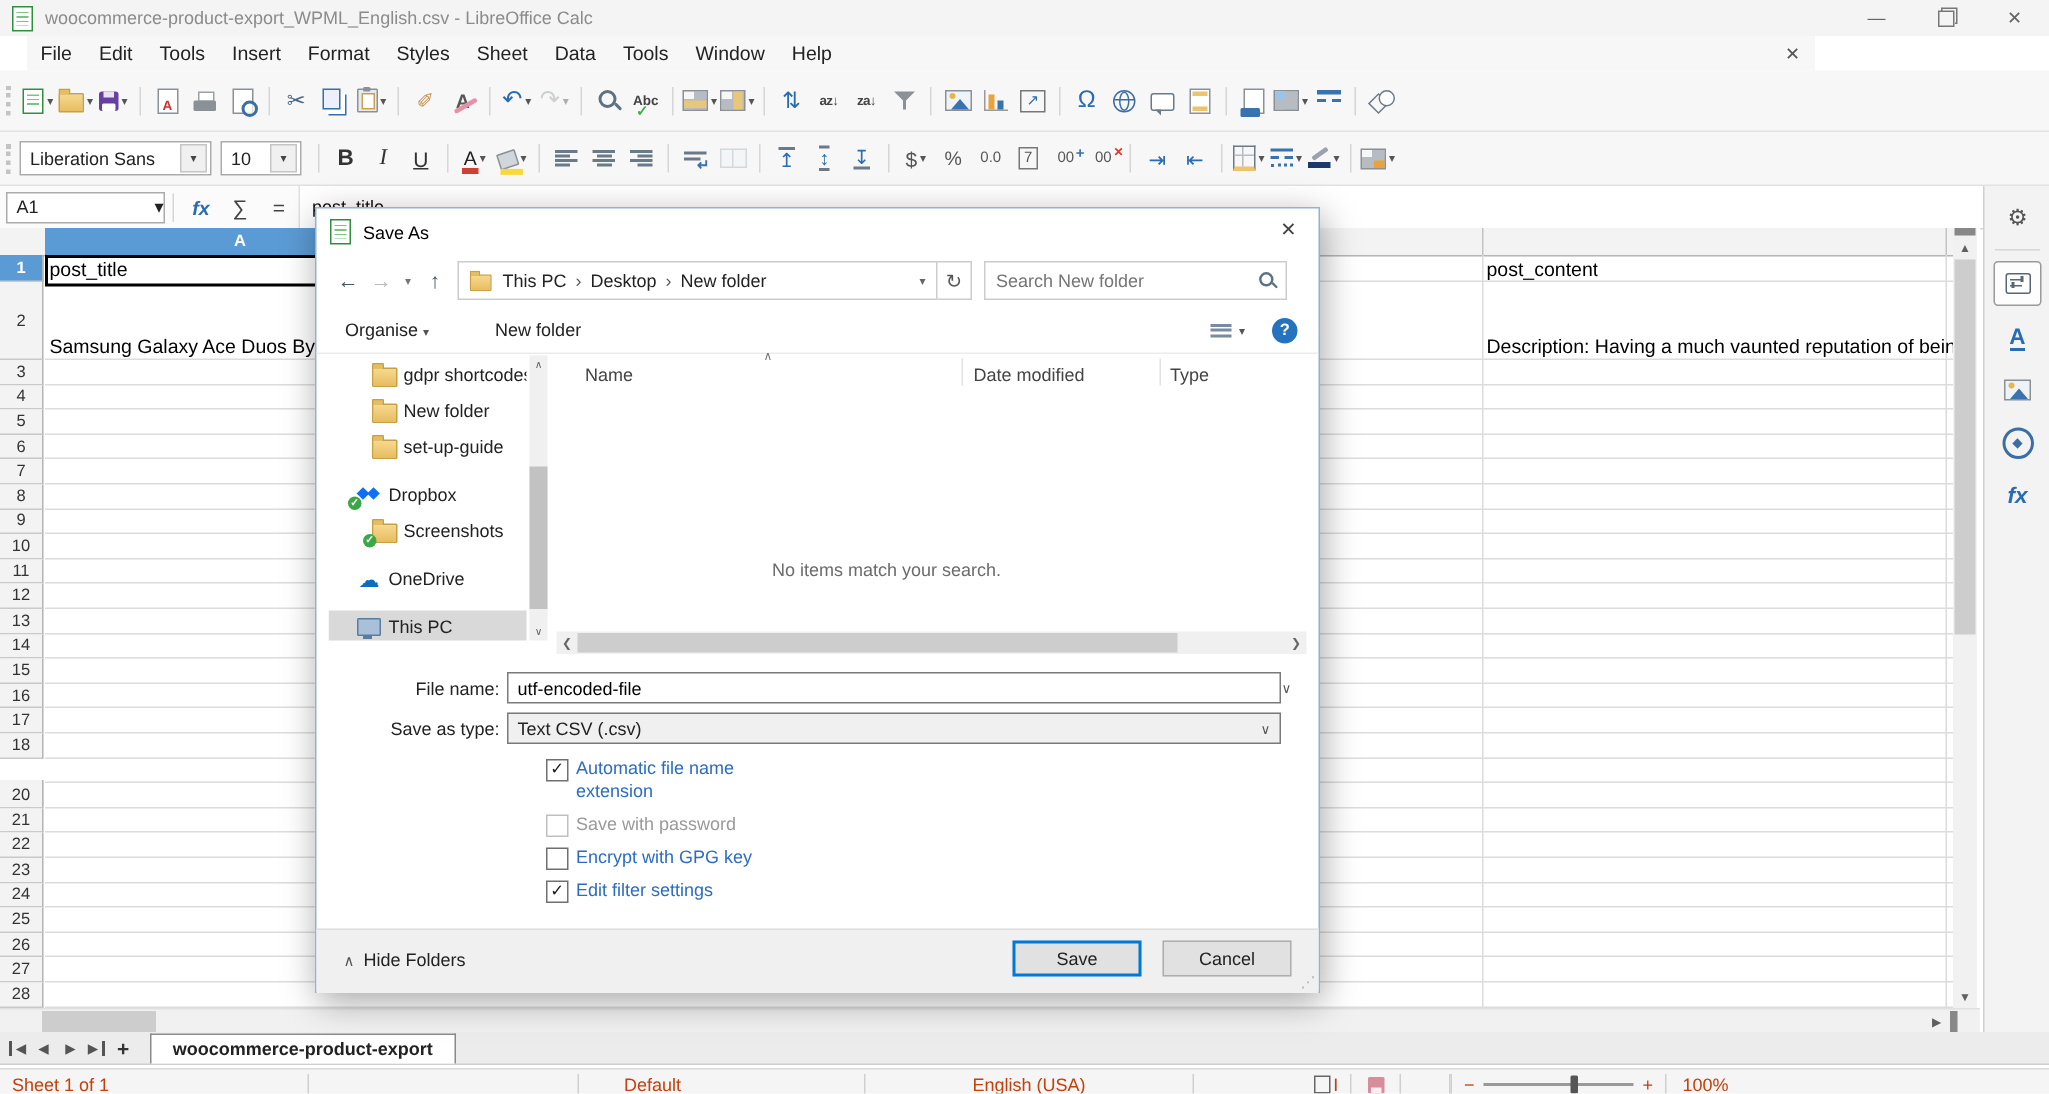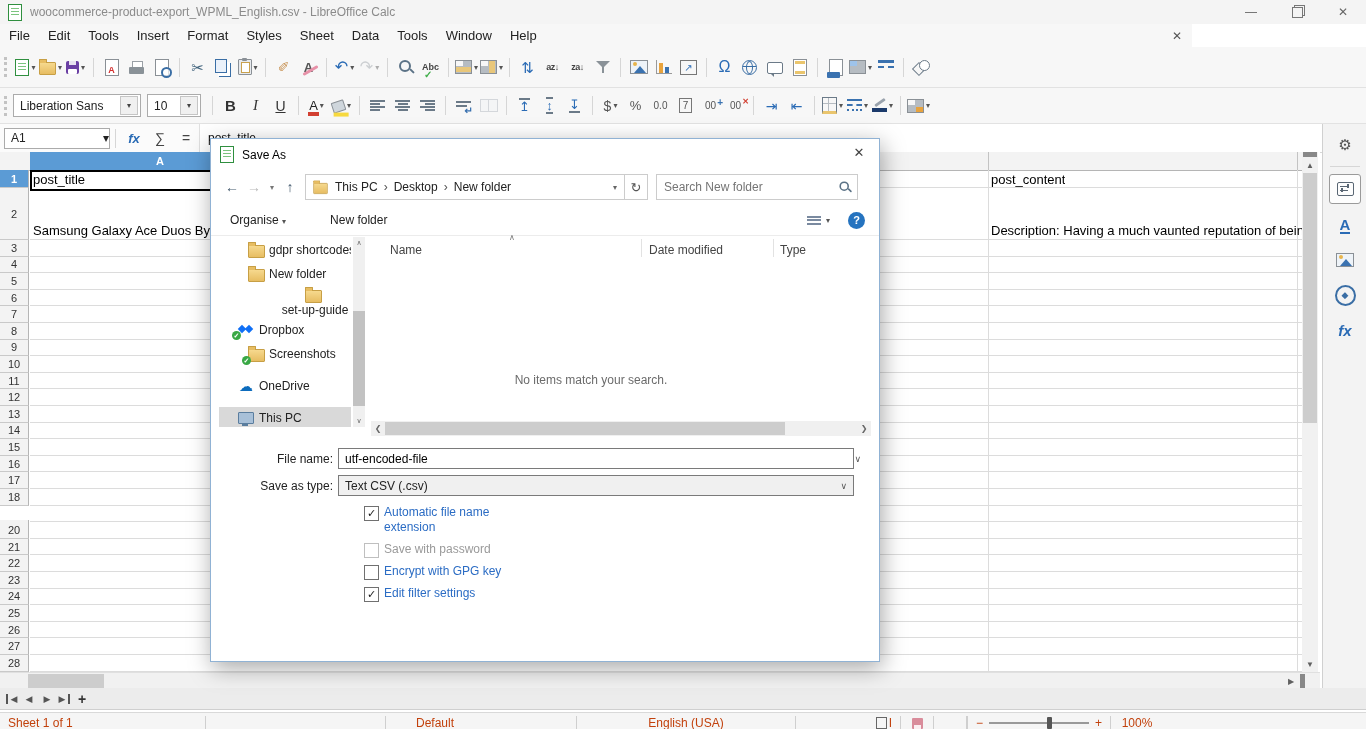--- a/index.html
+++ b/index.html
@@ -4,21 +4,21 @@
 <style>
   html,body{margin:0;padding:0;}
   body{width:1366px;height:729px;position:relative;overflow:hidden;background:#fff;
        font-family:"Liberation Sans",sans-serif;font-size:12px;color:#222;-webkit-font-smoothing:antialiased;}
   .abs{position:absolute;}
   
   #titlebar{left:0;top:0;width:1366px;height:24px;background:#f4f4f4;display:flex;align-items:center;}
   #title-text{color:#8b8b8b;font-size:12px;margin-left:8px;}
   .wctl{width:46px;height:24px;display:flex;align-items:center;justify-content:center;color:#666;font-size:12px;}
   #win-restore span{display:block;width:9px;height:9px;border:1px solid #777;box-shadow:2px -2px 0 -1px #f4f4f4,2px -2px 0 0 #777;}
-  #menubar{left:0;top:24px;width:1192px;height:23px;background:#f7f7f7;display:flex;align-items:center;}
+  #menubar{left:18px;top:24px;width:1192px;height:23px;background:#f7f7f7;display:flex;align-items:center;}
   .menu-item{padding:3px 9px;color:#222;font-size:13px;}
   #close-doc{margin-left:auto;margin-right:10px;color:#555;font-size:12px;}
   
   .tbar{left:0;width:1366px;background:#f7f7f7;border-bottom:1px solid #e2e2e2;display:flex;align-items:center;}
   #tb-std{top:47px;height:40px;}
   #tb-fmt{top:88px;height:35px;}
   .grip{border-left:3px dotted #c3c3c3;height:20px;margin:0 6px 0 4px;}
   .titems{display:flex;align-items:center;}
   .tbtn{display:inline-flex;align-items:center;justify-content:center;min-width:23px;height:26px;margin:0 1px;border-radius:2px;font-size:13px;}
   .tbtn.dis{opacity:.45;}
@@ -591,20 +591,21 @@
 </div>
 
 <div id="tabbar" class="abs">
   <span id="tab-nav" style="display:flex;align-items:center">
       <span class="tabnav bar-left">◀</span>
       <span class="tabnav">◀</span>
       <span class="tabnav">▶</span>
       <span class="tabnav bar-right">▶</span>
     </span>
   <span id="addsheet">+</span>
+  <span id="activetab">woocommerce-product-export</span>
 </div>
 
 <div id="statusbar" class="abs">
   <span class="sseg" style="width:205px;padding-left:8px">Sheet 1 of 1</span>
   <span class="sdiv"></span>
   <span class="sseg" style="width:179px"></span>
   <span class="sdiv"></span>
   <span class="sseg" style="width:190px;padding-left:30px">Default</span>
   <span class="sdiv"></span>
   <span class="sseg" style="width:218px;justify-content:center">English (USA)</span>
@@ -703,21 +704,21 @@
           <span class="sh sh-folder"></span>
         </span>
         <span style="margin-left: 4px;">gdpr shortcodes</span>
       </div>
       <div class="navitem" style="top: 26px; padding-left: 28px;">
         <span class="nav-ic">
           <span class="sh sh-folder"></span>
         </span>
         <span style="margin-left: 4px;">New folder</span>
       </div>
-      <div class="navitem" style="top: 50px; padding-left: 28px; flex-direction: column;">
+      <div class="navitem" style="top: 50px; padding-left: 28px;">
         <span class="nav-ic">
           <span class="sh sh-folder"></span>
         </span>
         <span style="margin-left: 4px;">set-up-guide</span>
       </div>
       <div class="navitem" style="top: 82px; padding-left: 18px;">
         <span class="nav-ic">
           <span class="sh sh-dropbox"></span>
           <span class="badge-check">✓</span>
         </span>
@@ -770,20 +771,26 @@
   <div class="fldrow" style="top:336px">
     <span class="fldlabel">Save as type:</span>
     <span id="savetype-combo">
       <span>Text CSV (.csv)</span>
       <span id="st-dd" style="right:6px">∨</span>
     </span>
   </div>
 
   <div id="optrows" style="position: relative;"></div>
 
+  <div id="dlg-footer" class="abs">
+    <span id="hidefolders"><span id="hf-ca">∧</span><span>Hide Folders</span></span>
+    <span class="dlgbtn" id="save-btn">Save</span>
+    <span class="dlgbtn" id="cancel-btn">Cancel</span>
+    <span id="resize-grip">⋰</span>
+  </div>
 <div class="optrow abs" style="top: 366px;">
       <span class="cb">✓</span>
       <span class="optlabel" style="width: 126px;">Automatic file name extension</span>
     </div>
     <div class="optrow abs" style="top: 403px;">
       <span class="cb disabled"></span>
       <span class="optlabel disabled">Save with password</span>
     </div>
     <div class="optrow abs" style="top: 425px;">
       <span class="cb"></span>

